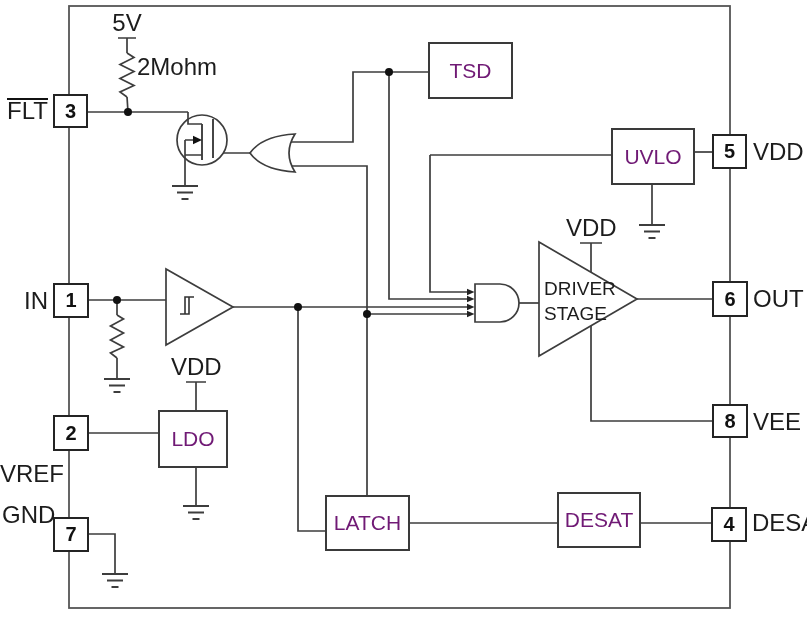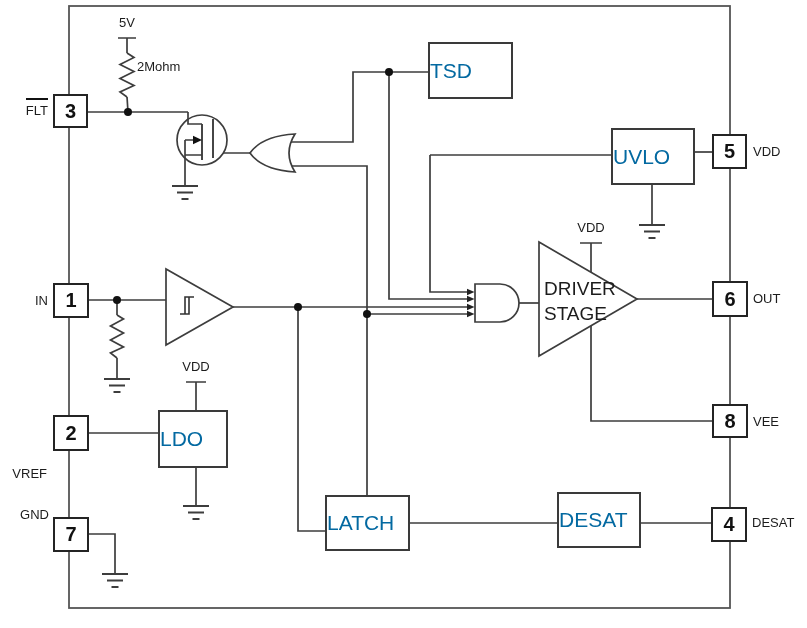--- a/index.html
+++ b/index.html
@@ -1,23 +1,23 @@
 <!DOCTYPE html>
 <html><head>
 <meta charset="utf-8">
 <style>
   html,body{margin:0;padding:0;background:#fff;}
   .diagram{position:relative;width:807px;height:628px;background:#fff;
     font-family:"Liberation Sans", sans-serif;color:#1c1c1c;overflow:hidden;}
   .diagram svg{position:absolute;left:0;top:0;}
   .box{position:absolute;box-sizing:border-box;background:#fff;border:2px solid #3a3a3a;
-    display:flex;align-items:center;justify-content:flex-start;font-size:21px;color:#0369a1;}
+    display:flex;align-items:center;justify-content:center;font-size:21px;color:#701a75;}
   .pinbox{position:absolute;box-sizing:border-box;background:#fff;border:2px solid #242424;
     display:flex;align-items:center;justify-content:center;font-size:20px;font-weight:bold;color:#111;}
-  .lbl{position:absolute;font-size:13px;color:#1c1c1c;white-space:nowrap;line-height:22px;}
+  .lbl{position:absolute;font-size:24px;color:#1c1c1c;white-space:nowrap;line-height:22px;}
   .lbl.right{text-align:right;}
   .lbl.center{text-align:center;}
   .overline-span{border-top:2px solid #111;padding-top:1px;line-height:19px;display:inline-block;}
   .driver-text{position:absolute;left:544px;top:276px;width:92px;font-size:19px;
     line-height:25px;color:#1c1c1c;text-align:left;}
 </style>
 </head>
 <body>
 
 <div class="diagram">

